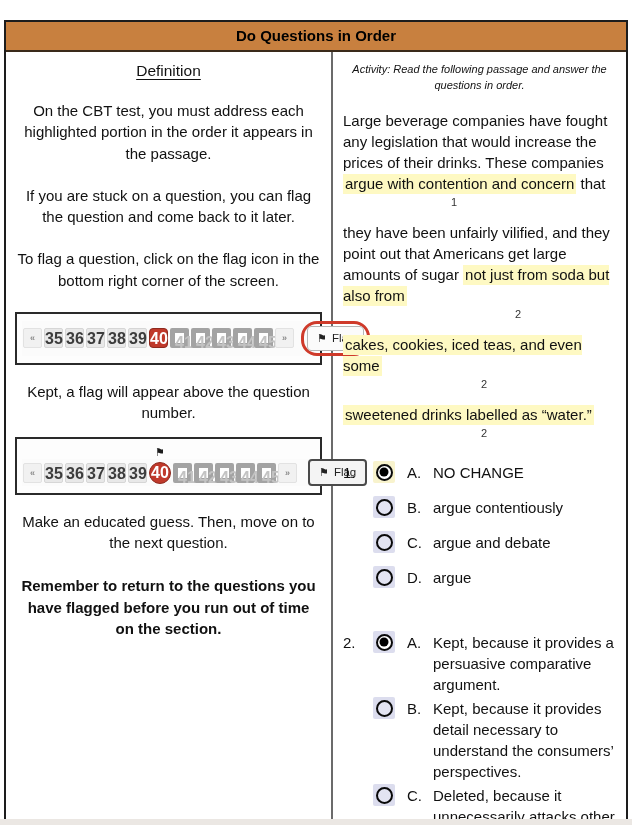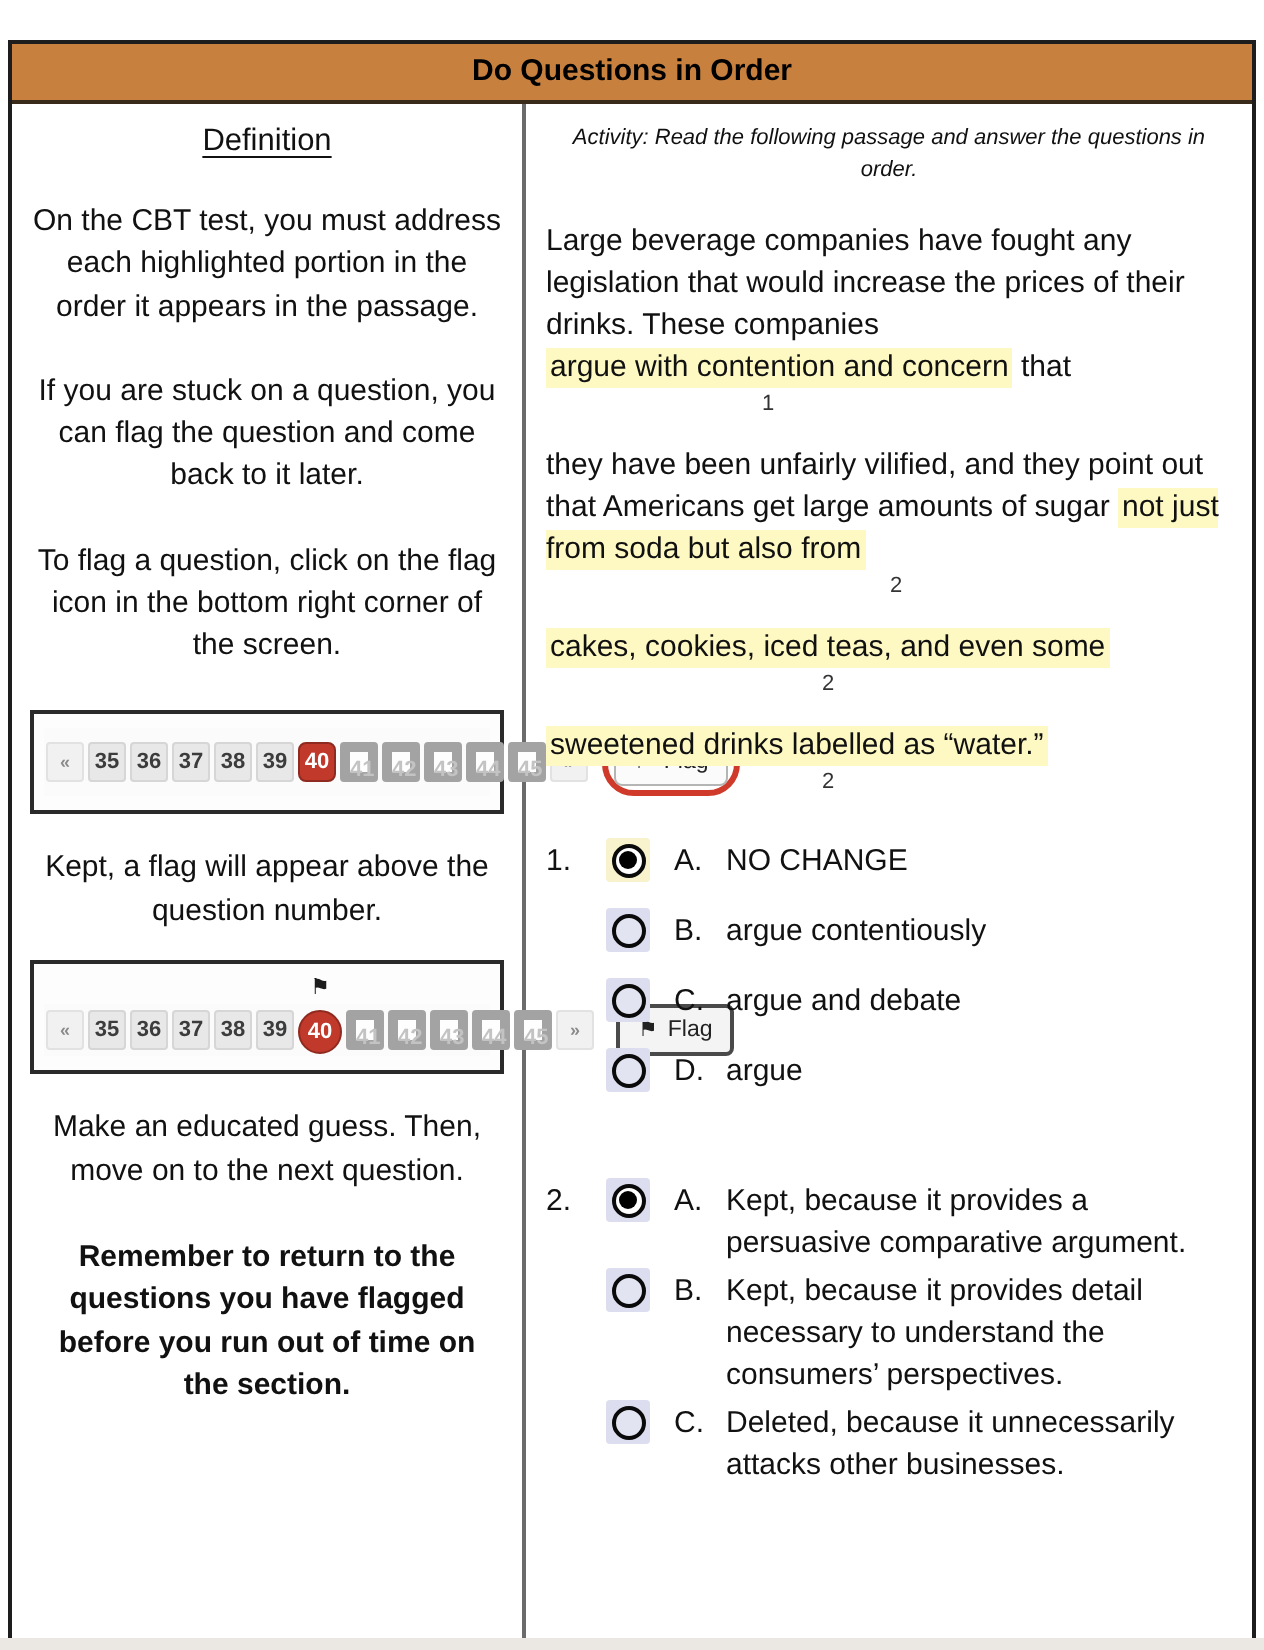--- a/index.html
+++ b/index.html
@@ -23,21 +23,21 @@
     background: #c8803f;
     border-bottom: 2px solid #3a2a1a;
     text-align: center;
     font-weight: bold;
     font-size: 15px;
     padding: 5px 0 6px 0;
     color: #000;
   }
   .cols { display: flex; flex: 1; overflow: hidden; }
   .col-left {
-    width: 257px;
+    width: 327px;
     border-right: 2px solid #6b6b6b;
     padding: 8px 9px;
     text-align: center;
     font-size: 15px;
     line-height: 1.42;
   }
   .col-right {
     flex: 1;
     padding: 8px 10px;
     font-size: 15px;
@@ -65,21 +65,21 @@
     display: flex;
     align-items: center;
     justify-content: flex-start;
     background: #fbfbfb;
   }
   .pg {
     display: inline-block;
     min-width: 19px;
     height: 20px;
     line-height: 19px;
-    font-size: 11px;
+    font-size: 16px;
     font-weight: bold;
     text-align: center;
     border-radius: 2px;
     margin: 0 1px;
   }
   .pg.nav  { color: #8a8a8a; background: #f1f1f1; border: 1px solid #e2e2e2; font-size: 9px; }
   .pg.act  { color: #3c3c3c; background: #e8e8e8; border: 1px solid #d6d6d6; }
   .pg.dim  { color: #c3c3c3; background: #fefefe; border: 5px solid #a3a3a3; }
   .pg.cur  {
     color: #fff; background: #c0392b; border: 1.5px solid #8e2a1f;

